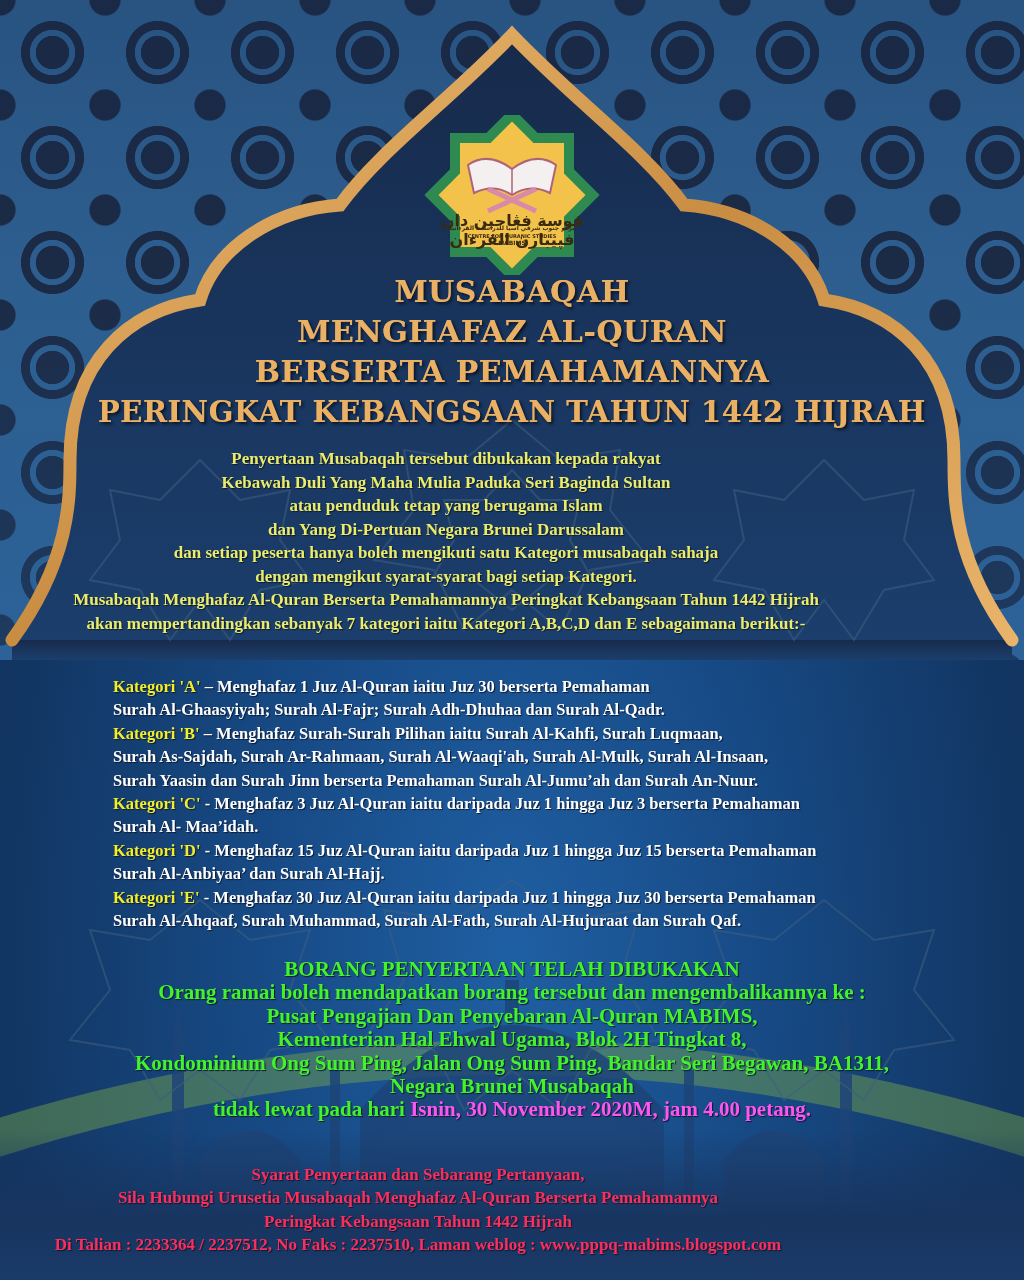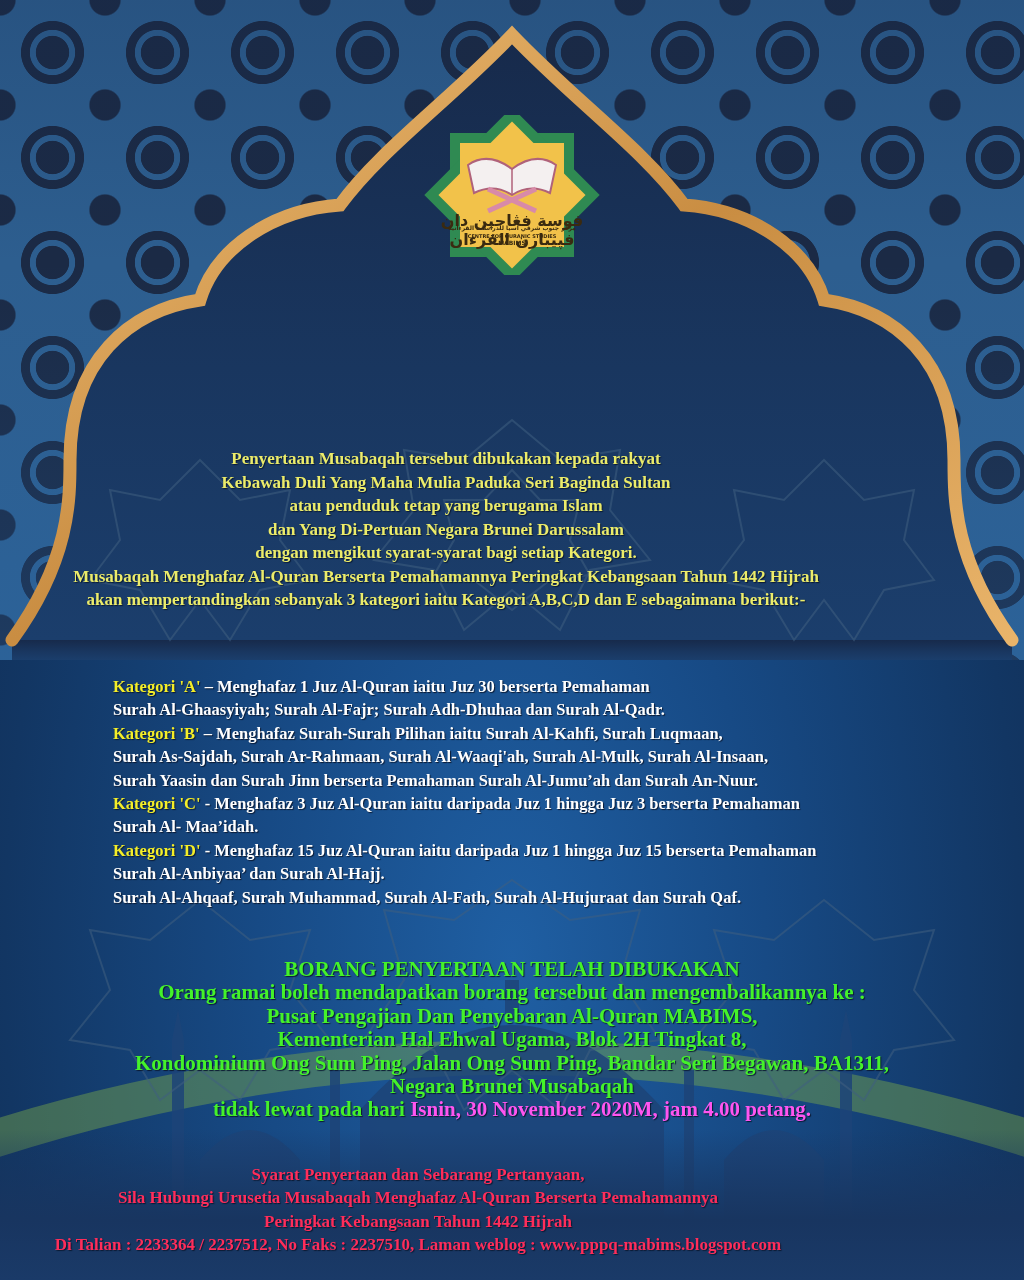--- a/index.html
+++ b/index.html
@@ -167,45 +167,53 @@
           <line x1="90" y1="54" x2="90" y2="80" stroke="#b0627a" stroke-width="1.5"></line>
           <path d="M 66 96 L 114 74 M 66 74 L 114 96" stroke="#d88aa8" stroke-width="5"></path>
         </g>
       </svg>
       <div class="logo-text" style="top:96px;font-size:16px;">فوسة فڠاجين دان فڽيبارن القرءان</div>
       <div class="logo-text" style="top:109px;font-size:6px;">مركز جنوب شرقي اسيا للدراسات القرءانية</div>
       <div class="logo-text" style="top:118px;font-size:5px;">CENTRE FOR QURANIC STUDIES</div>
       <div class="logo-text" style="top:124px;font-size:6px;">MABIMS</div>
     </div>
 
+    <div class="title" style="top:272px;">
+      <span class="title-line" style="font-size:30px;">MUSABAQAH</span>
+      <span class="title-line" style="font-size:30px;">MENGHAFAZ AL-QURAN</span>
+      <span class="title-line" style="font-size:30px;">BERSERTA PEMAHAMANNYA</span>
+      <span class="title-line" style="font-size:29px;">PERINGKAT KEBANGSAAN TAHUN 1442 HIJRAH</span>
+    </div>
 
     <div class="intro">
       <span class="line">Penyertaan Musabaqah tersebut dibukakan kepada rakyat</span>
       <span class="line">Kebawah Duli Yang Maha Mulia Paduka Seri Baginda Sultan</span>
       <span class="line">atau penduduk tetap yang berugama Islam</span>
       <span class="line">dan Yang Di-Pertuan Negara Brunei Darussalam</span>
+      <span class="line">dan setiap peserta hanya boleh mengikuti satu Kategori musabaqah sahaja</span>
       <span class="line">dengan mengikut syarat-syarat bagi setiap Kategori.</span>
       <span class="line">Musabaqah Menghafaz Al-Quran Berserta Pemahamannya Peringkat Kebangsaan Tahun 1442 Hijrah</span>
-      <span class="line">akan mempertandingkan sebanyak 3 kategori iaitu Kategori A,B,C,D dan E sebagaimana berikut:-</span>
+      <span class="line">akan mempertandingkan sebanyak 7 kategori iaitu Kategori A,B,C,D dan E sebagaimana berikut:-</span>
     </div>
 
     <div class="categories">
       <span class="line"><span class="cat-label">Kategori 'A'</span><span> – Menghafaz 1 Juz Al-Quran iaitu Juz 30 berserta Pemahaman</span></span>
       <span class="line">Surah Al-Ghaasyiyah; Surah Al-Fajr; Surah Adh-Dhuhaa dan Surah Al-Qadr.</span>
 
       <span class="line"><span class="cat-label">Kategori 'B'</span><span> – Menghafaz Surah-Surah Pilihan iaitu Surah Al-Kahfi, Surah Luqmaan,</span></span>
       <span class="line">Surah As-Sajdah, Surah Ar-Rahmaan, Surah Al-Waaqi'ah, Surah Al-Mulk, Surah Al-Insaan,</span>
       <span class="line">Surah Yaasin dan Surah Jinn berserta Pemahaman Surah Al-Jumu’ah dan Surah An-Nuur.</span>
 
       <span class="line"><span class="cat-label">Kategori 'C'</span><span> - Menghafaz 3 Juz Al-Quran iaitu daripada Juz 1 hingga Juz 3 berserta Pemahaman</span></span>
       <span class="line">Surah Al- Maa’idah.</span>
 
       <span class="line"><span class="cat-label">Kategori 'D'</span><span> - Menghafaz 15 Juz Al-Quran iaitu daripada Juz 1 hingga Juz 15 berserta Pemahaman</span></span>
       <span class="line">Surah Al-Anbiyaa’ dan Surah Al-Hajj.</span>
 
+      <span class="line"><span class="cat-label">Kategori 'E'</span><span> - Menghafaz 30 Juz Al-Quran iaitu daripada Juz 1 hingga Juz 30 berserta Pemahaman</span></span>
       <span class="line">Surah Al-Ahqaaf, Surah Muhammad, Surah Al-Fath, Surah Al-Hujuraat dan Surah Qaf.</span>
     </div>
 
     <div class="forms">
       <span class="line">BORANG PENYERTAAN TELAH DIBUKAKAN</span>
       <span class="line">Orang ramai boleh mendapatkan borang tersebut  dan mengembalikannya ke :</span>
       <span class="line">Pusat Pengajian Dan Penyebaran Al-Quran MABIMS,</span>
       <span class="line">Kementerian Hal Ehwal Ugama, Blok 2H Tingkat 8,</span>
       <span class="line">Kondominium Ong Sum Ping, Jalan Ong Sum Ping, Bandar Seri Begawan, BA1311,</span>
       <span class="line">Negara Brunei Musabaqah</span>

